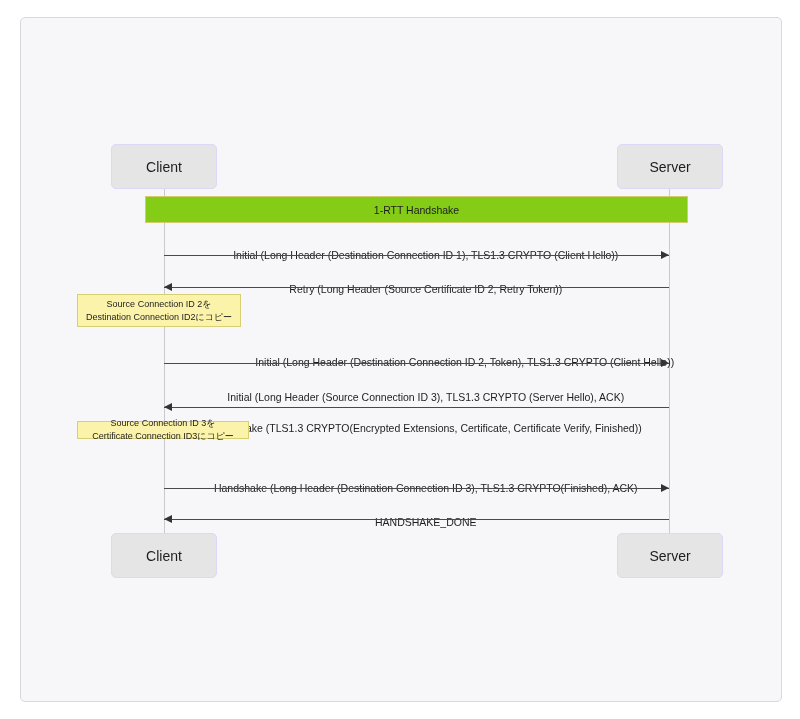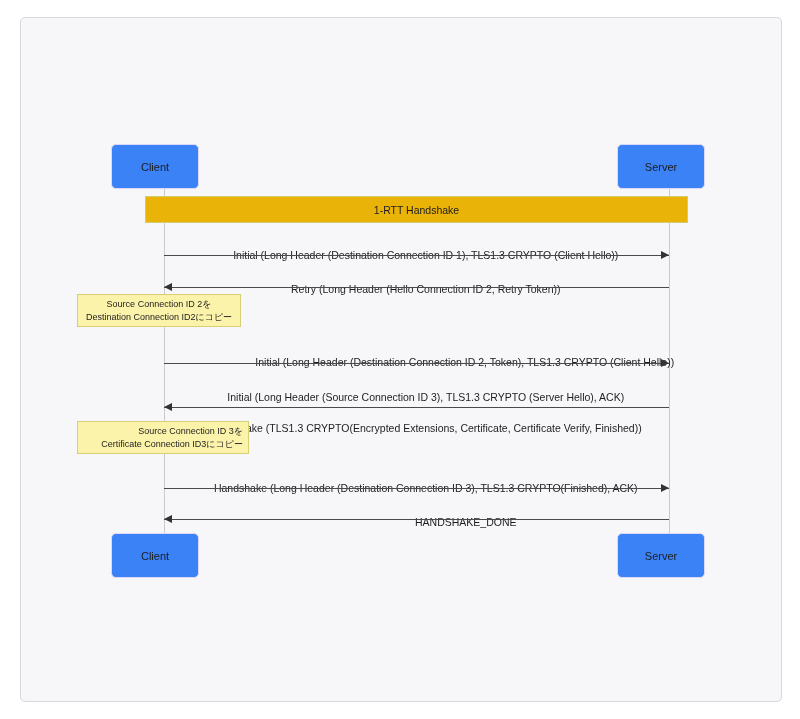--- a/index.html
+++ b/index.html
@@ -26,35 +26,35 @@
     border-radius: 5px;
     box-sizing: border-box;
   }
   .lifeline {
     position: absolute;
     width: 1px;
     background: #c9c9cf;
   }
   .participant {
     position: absolute;
-    width: 88px;
+    width: 106px;
     height: 45px;
-    background: #3b82f6;
+    background: #e5e5e5;
     border: 1px solid #dcd8f7;
     border-radius: 5px;
     box-sizing: border-box;
     display: flex;
     align-items: center;
     justify-content: center;
-    font-size: 11px;
+    font-size: 14px;
     color: #1d1d1f;
   }
   .phase-bar {
     position: absolute;
-    background: #eab308;
+    background: #84cc16;
     border: 1px solid #d2cc6e;
     box-sizing: border-box;
     display: flex;
     align-items: center;
     justify-content: center;
     font-size: 10.5px;
     color: #1d1d1f;
   }
   .note {
     position: absolute;
@@ -114,21 +114,21 @@
       <span>1-RTT Handshake</span>
     </div>
 
     <div class="msg-label" style="left:143px; top:214px; width:506px;">
       <span>Initial (Long Header (Destination Connection ID 1), TLS1.3 CRYPTO (Client Hello))</span>
     </div>
     <div class="arrow-line" style="left:143px; top:237px; width:505px;"></div>
     <div class="arrow-head right" style="left:640px; top:233px;"></div>
 
     <div class="msg-label" style="left:143px; top:248px; width:506px;">
-      <span>Retry (Long Header (Hello Connection ID 2, Retry Token))</span>
+      <span>Retry (Long Header (Source Certificate ID 2, Retry Token))</span>
     </div>
     <div class="arrow-line" style="left:143px; top:269px; width:505px;"></div>
     <div class="arrow-head left" style="left:143px; top:265px;"></div>
 
     <div class="note" style="left:56px; top:276px; width:164px; height:33px;">
       <span>Source Connection ID 2を</span>
       <span>Destination Connection ID2にコピー</span>
     </div>
 
     <div class="msg-label" style="left:143px; top:321px; width:584px;">
@@ -137,32 +137,32 @@
     <div class="arrow-line" style="left:143px; top:345px; width:505px;"></div>
     <div class="arrow-head right" style="left:640px; top:341px;"></div>
 
     <div class="msg-label" style="left:143px; top:356px; width:506px;">
       <span>Initial (Long Header (Source Connection ID 3), TLS1.3 CRYPTO (Server Hello), ACK)</span><br>
       <span>Handshake (TLS1.3 CRYPTO(Encrypted Extensions, Certificate, Certificate Verify, Finished))</span>
     </div>
     <div class="arrow-line" style="left:143px; top:389px; width:505px;"></div>
     <div class="arrow-head left" style="left:143px; top:385px;"></div>
 
-    <div class="note" style="left:56px; top:403px; width:172px; height:33px;align-items:flex-end;">
+    <div class="note" style="left:56px; top:403px; width:172px; height:18px;">
       <span>Source Connection ID 3を</span>
       <span>Certificate Connection ID3にコピー</span>
     </div>
 
     <div class="msg-label" style="left:143px; top:447px; width:506px;">
       <span>Handshake (Long Header (Destination Connection ID 3), TLS1.3 CRYPTO(Finished), ACK)</span>
     </div>
     <div class="arrow-line" style="left:143px; top:470px; width:505px;"></div>
     <div class="arrow-head right" style="left:640px; top:466px;"></div>
 
-    <div class="msg-label" style="left:143px; top:481px; width:506px;padding-left:40px;">
+    <div class="msg-label" style="left:143px; top:481px; width:506px;">
       <span>HANDSHAKE_DONE</span>
     </div>
     <div class="arrow-line" style="left:143px; top:501px; width:505px;"></div>
     <div class="arrow-head left" style="left:143px; top:497px;"></div>
 
     <div class="participant" style="left:90px; top:515px;">
       <span>Client</span>
     </div>
     <div class="participant" style="left:596px; top:515px;">
       <span>Server</span>

